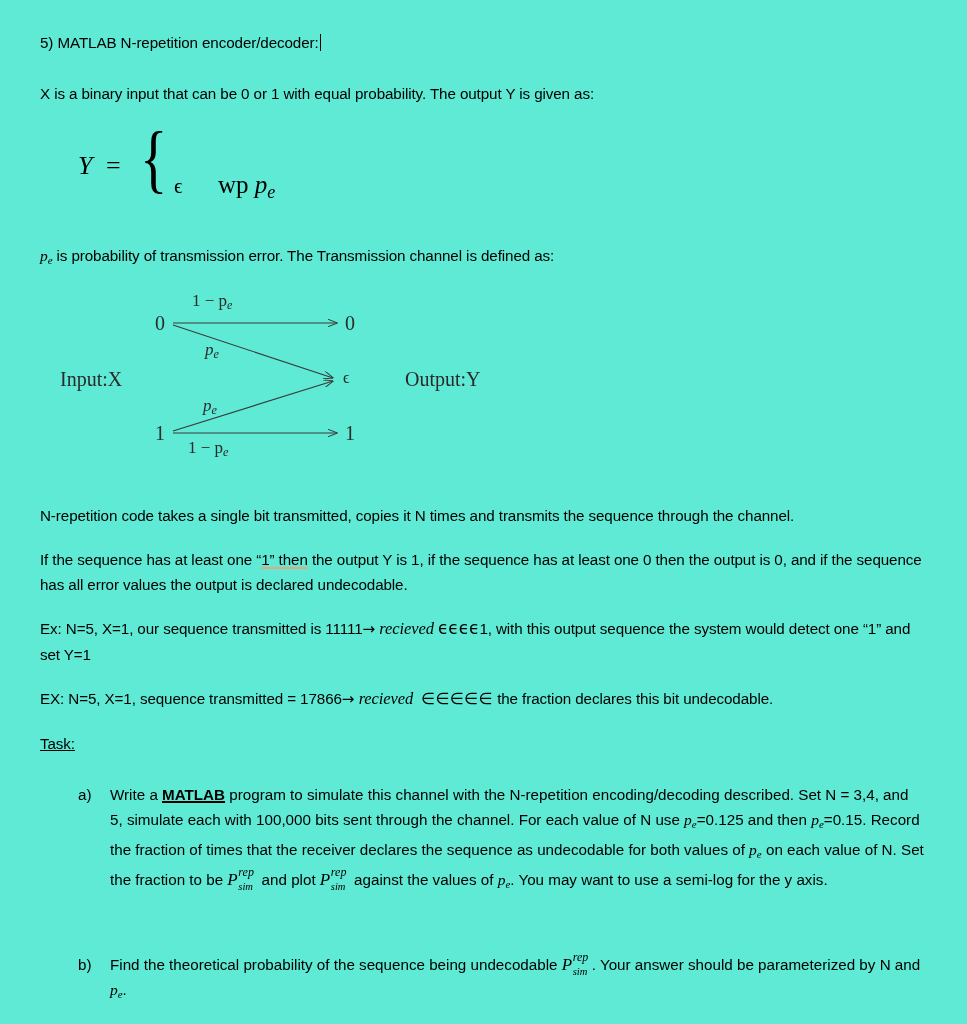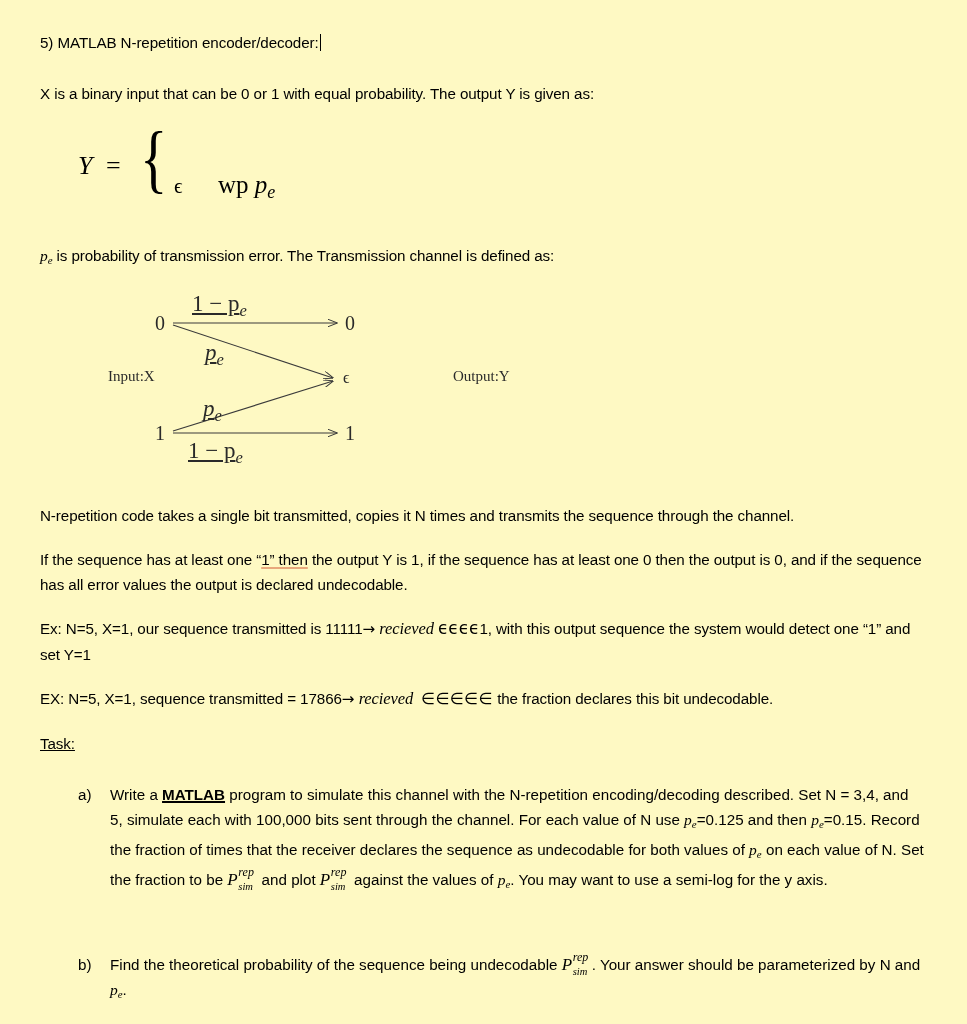--- a/index.html
+++ b/index.html
@@ -14,21 +14,21 @@
     overflow: hidden;
     font-family: "Liberation Sans", sans-serif;
     color: #000000;
     -webkit-font-smoothing: antialiased;
   }
   .page {
     position: absolute;
     left: 0; top: 0;
     width: 967px;
     height: 1024px;
-    background: #fef9c3;
+    background: #5eead4;
   }
   .doc {
     position: absolute;
     left: 40px;
     top: 30px;
     width: 885px;
   }
   p.para {
     margin: 0 0 0 0;
     font-size: 15.2px;
@@ -118,30 +118,28 @@
     font-family: "Liberation Serif", "DejaVu Serif", serif;
   }
   .diagram .node {
     position: absolute;
     font-size: 20px;
     font-style: normal;
     color: #2a2a2a;
   }
   .diagram .edgelabel {
     position: absolute;
-    font-size: 23px;
+    font-size: 17px;
     color: #2a2a2a;
-    text-decoration: underline;
   }
   .diagram .sidelabel {
     position: absolute;
-    font-size: 15px;
+    font-size: 20px;
     color: #2a2a2a;
     white-space: nowrap;
-    margin-left: 48px;
   }
   .diagram svg { position: absolute; left: 0; top: 0; }
 
   
   .listitem {
     position: relative;
     padding-left: 70px;
     font-size: 15.2px;
     line-height: 25px;
   }

